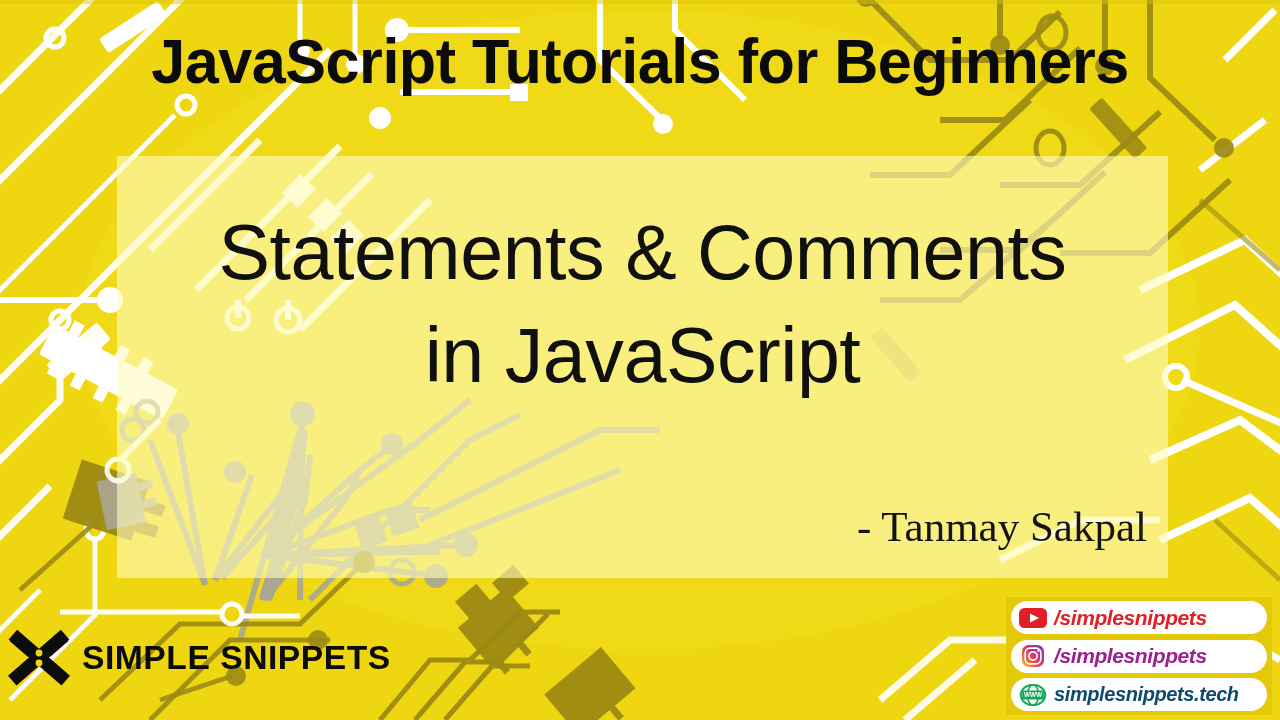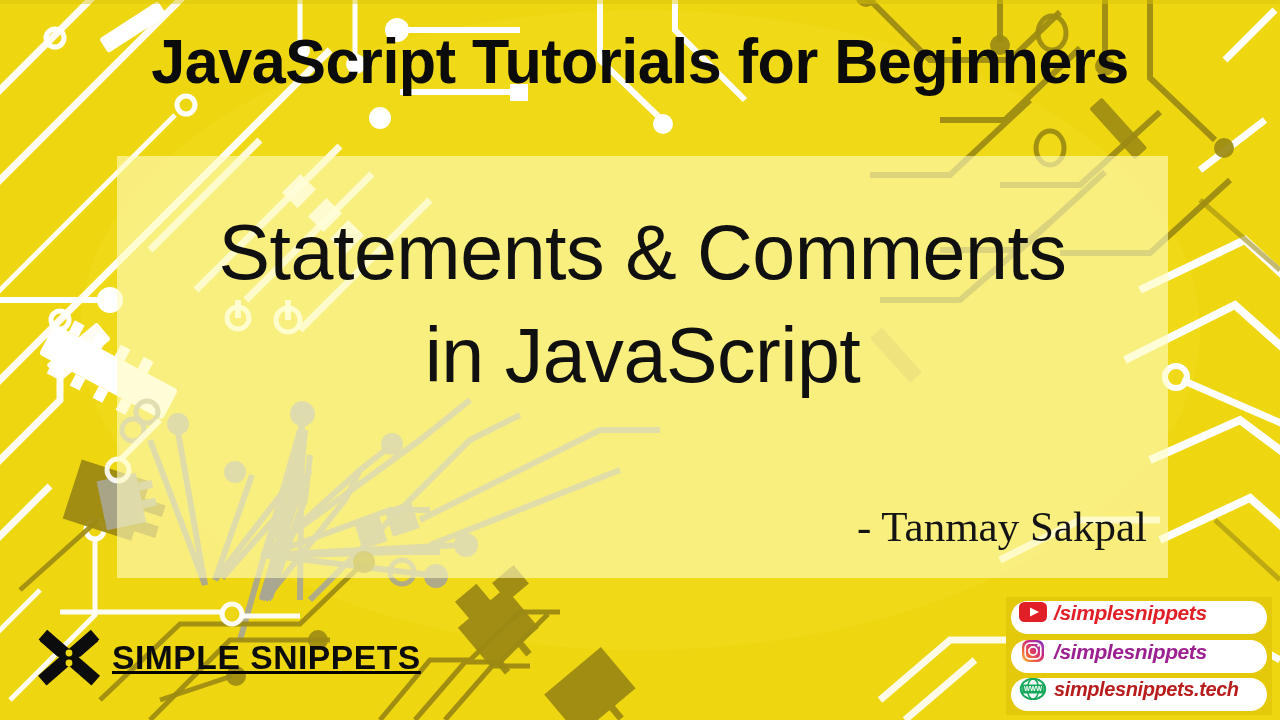--- a/index.html
+++ b/index.html
@@ -88,26 +88,25 @@
     text-align: right;
     font-family: "Liberation Serif", serif;
     font-size: 43px;
     color: #141414;
     white-space: nowrap;
   }
 
   
   #brand {
     position: absolute;
-    left: 36px;
+    left: 6px;
     top: 627px;
     height: 62px;
     display: flex;
     align-items: center;
-    text-decoration: underline;
   }
   #brand-mark { display: block; }
   #brand-name {
     margin-left: 10px;
     font-size: 33px;
     font-weight: 700;
     letter-spacing: 0.5px;
     color: #0c0c0c;
     white-space: nowrap;
     transform: scaleX(1.02);
@@ -126,21 +125,21 @@
     box-sizing: border-box;
     display: flex;
     flex-direction: column;
     justify-content: space-between;
   }
   .badge {
     height: 33px;
     background: #ffffff;
     border-radius: 17px;
     display: flex;
-    align-items: flex-start;
+    align-items: center;
     padding: 0 8px;
     box-sizing: border-box;
   }
   .badge-icon {
     flex: 0 0 auto;
     width: 28px;
     height: 22px;
     display: flex;
     align-items: center;
     justify-content: center;
@@ -148,21 +147,21 @@
   .badge-label {
     margin-left: 7px;
     font-size: 21px;
     font-weight: 700;
     font-style: italic;
     white-space: nowrap;
     letter-spacing: -0.4px;
   }
   .badge-yt .badge-label { color: #e01f26; }
   .badge-ig .badge-label { color: #9c2091; }
-  .badge-web .badge-label { color: #b91c1c; font-size: 20px; }
+  .badge-web .badge-label { color: #0c4a6e; font-size: 20px; }
 </style>
 </head>
 <body>
 
 <div id="stage">
 
   <svg id="bg-art" viewBox="0 0 1280 720" preserveAspectRatio="none" aria-hidden="true">
     <defs>
       <clipPath id="clipAll">
           <rect x="0" y="0" width="1280" height="720"></rect>

